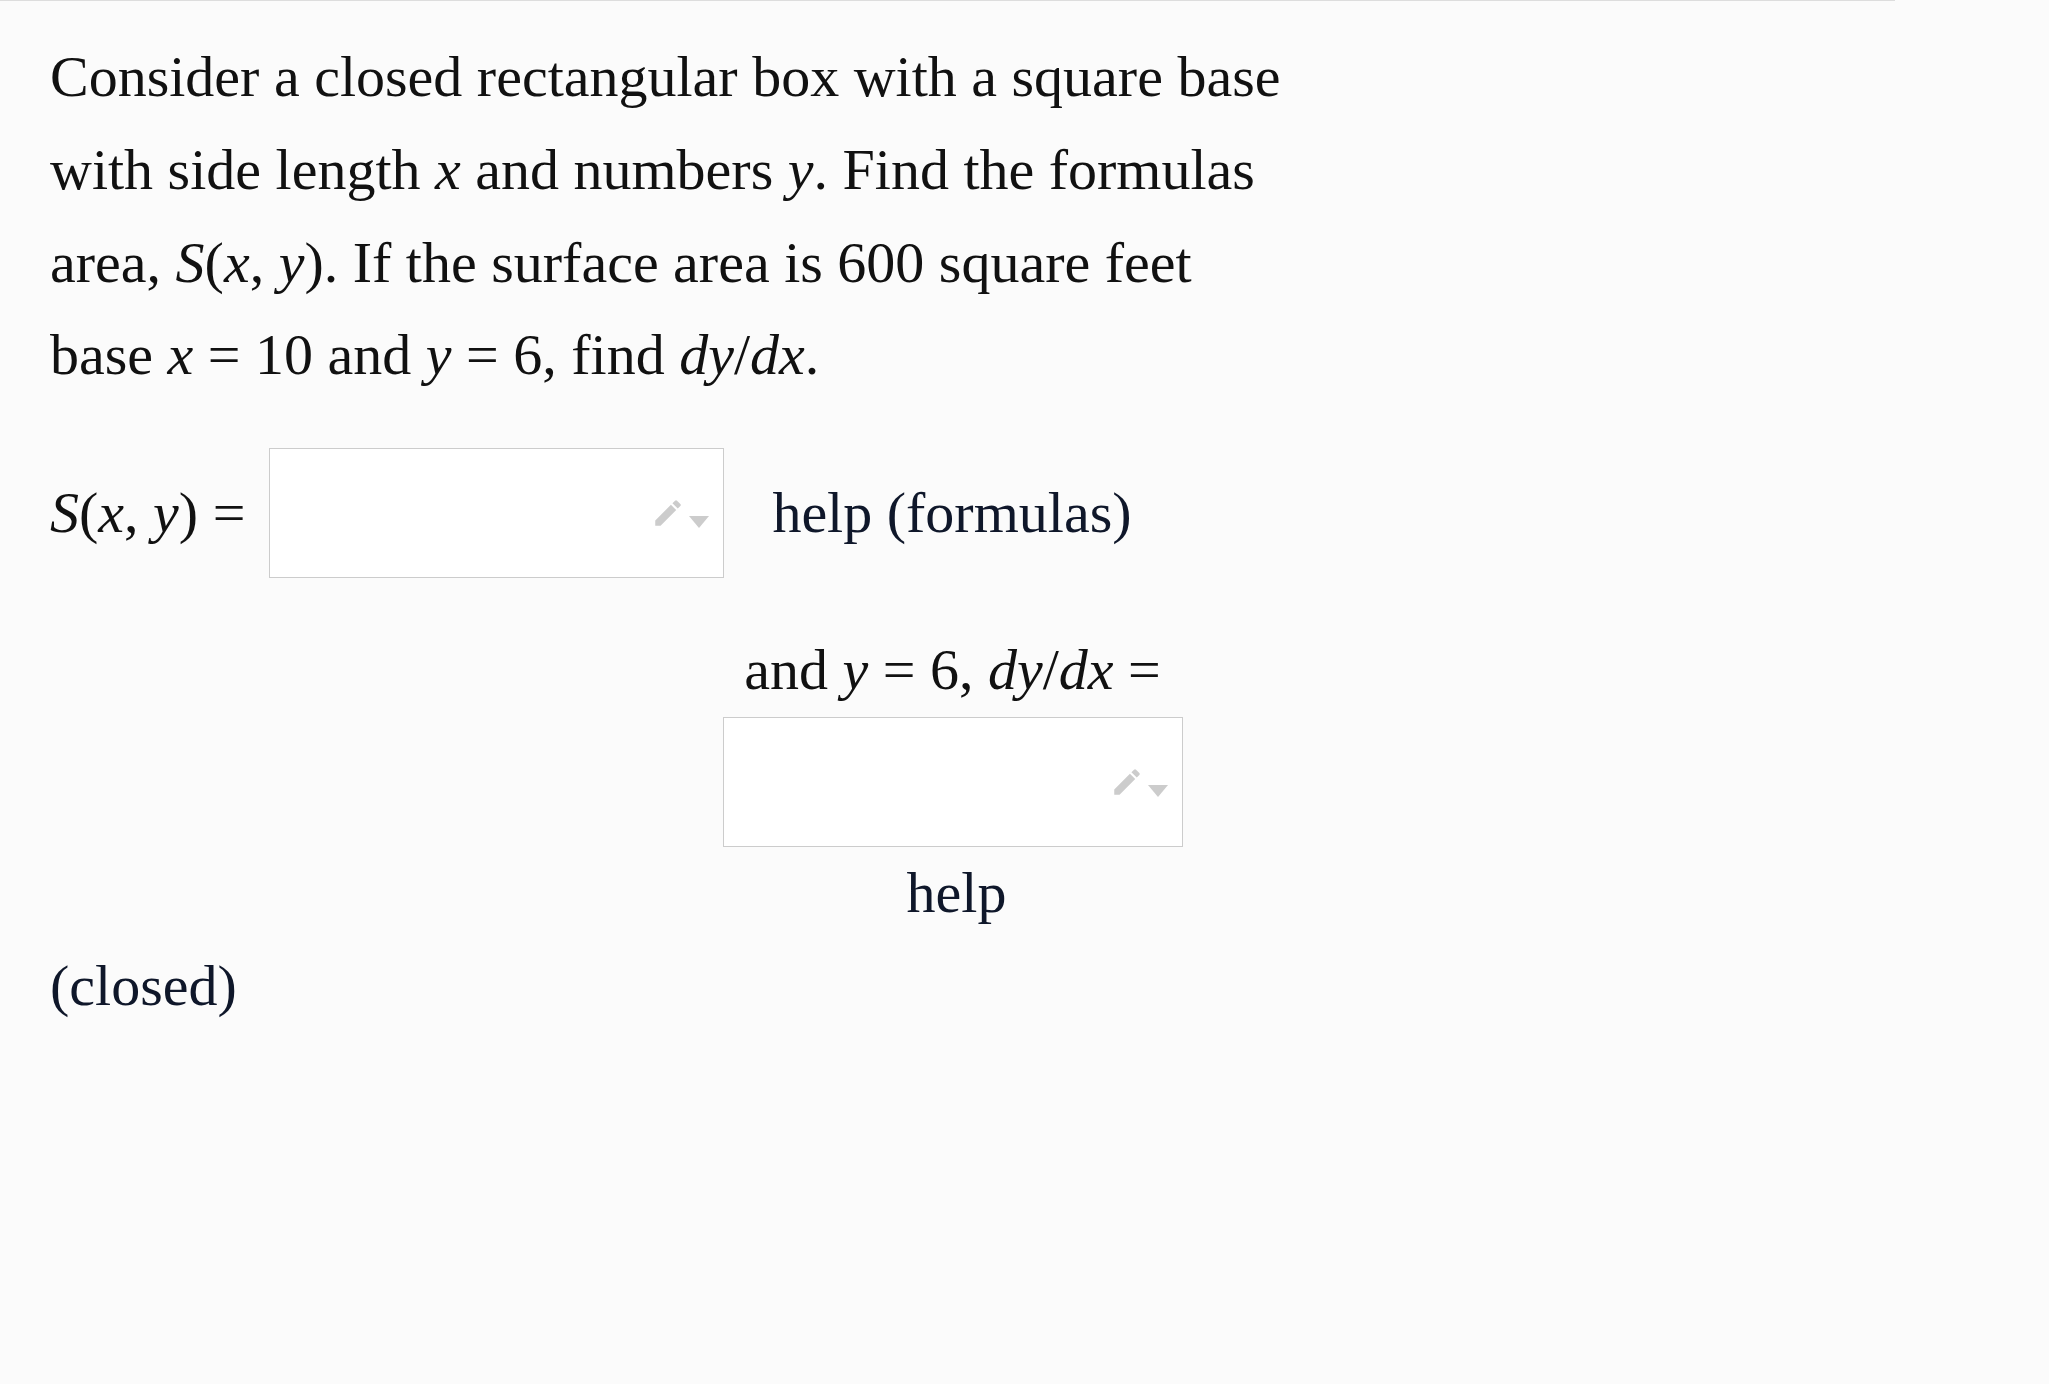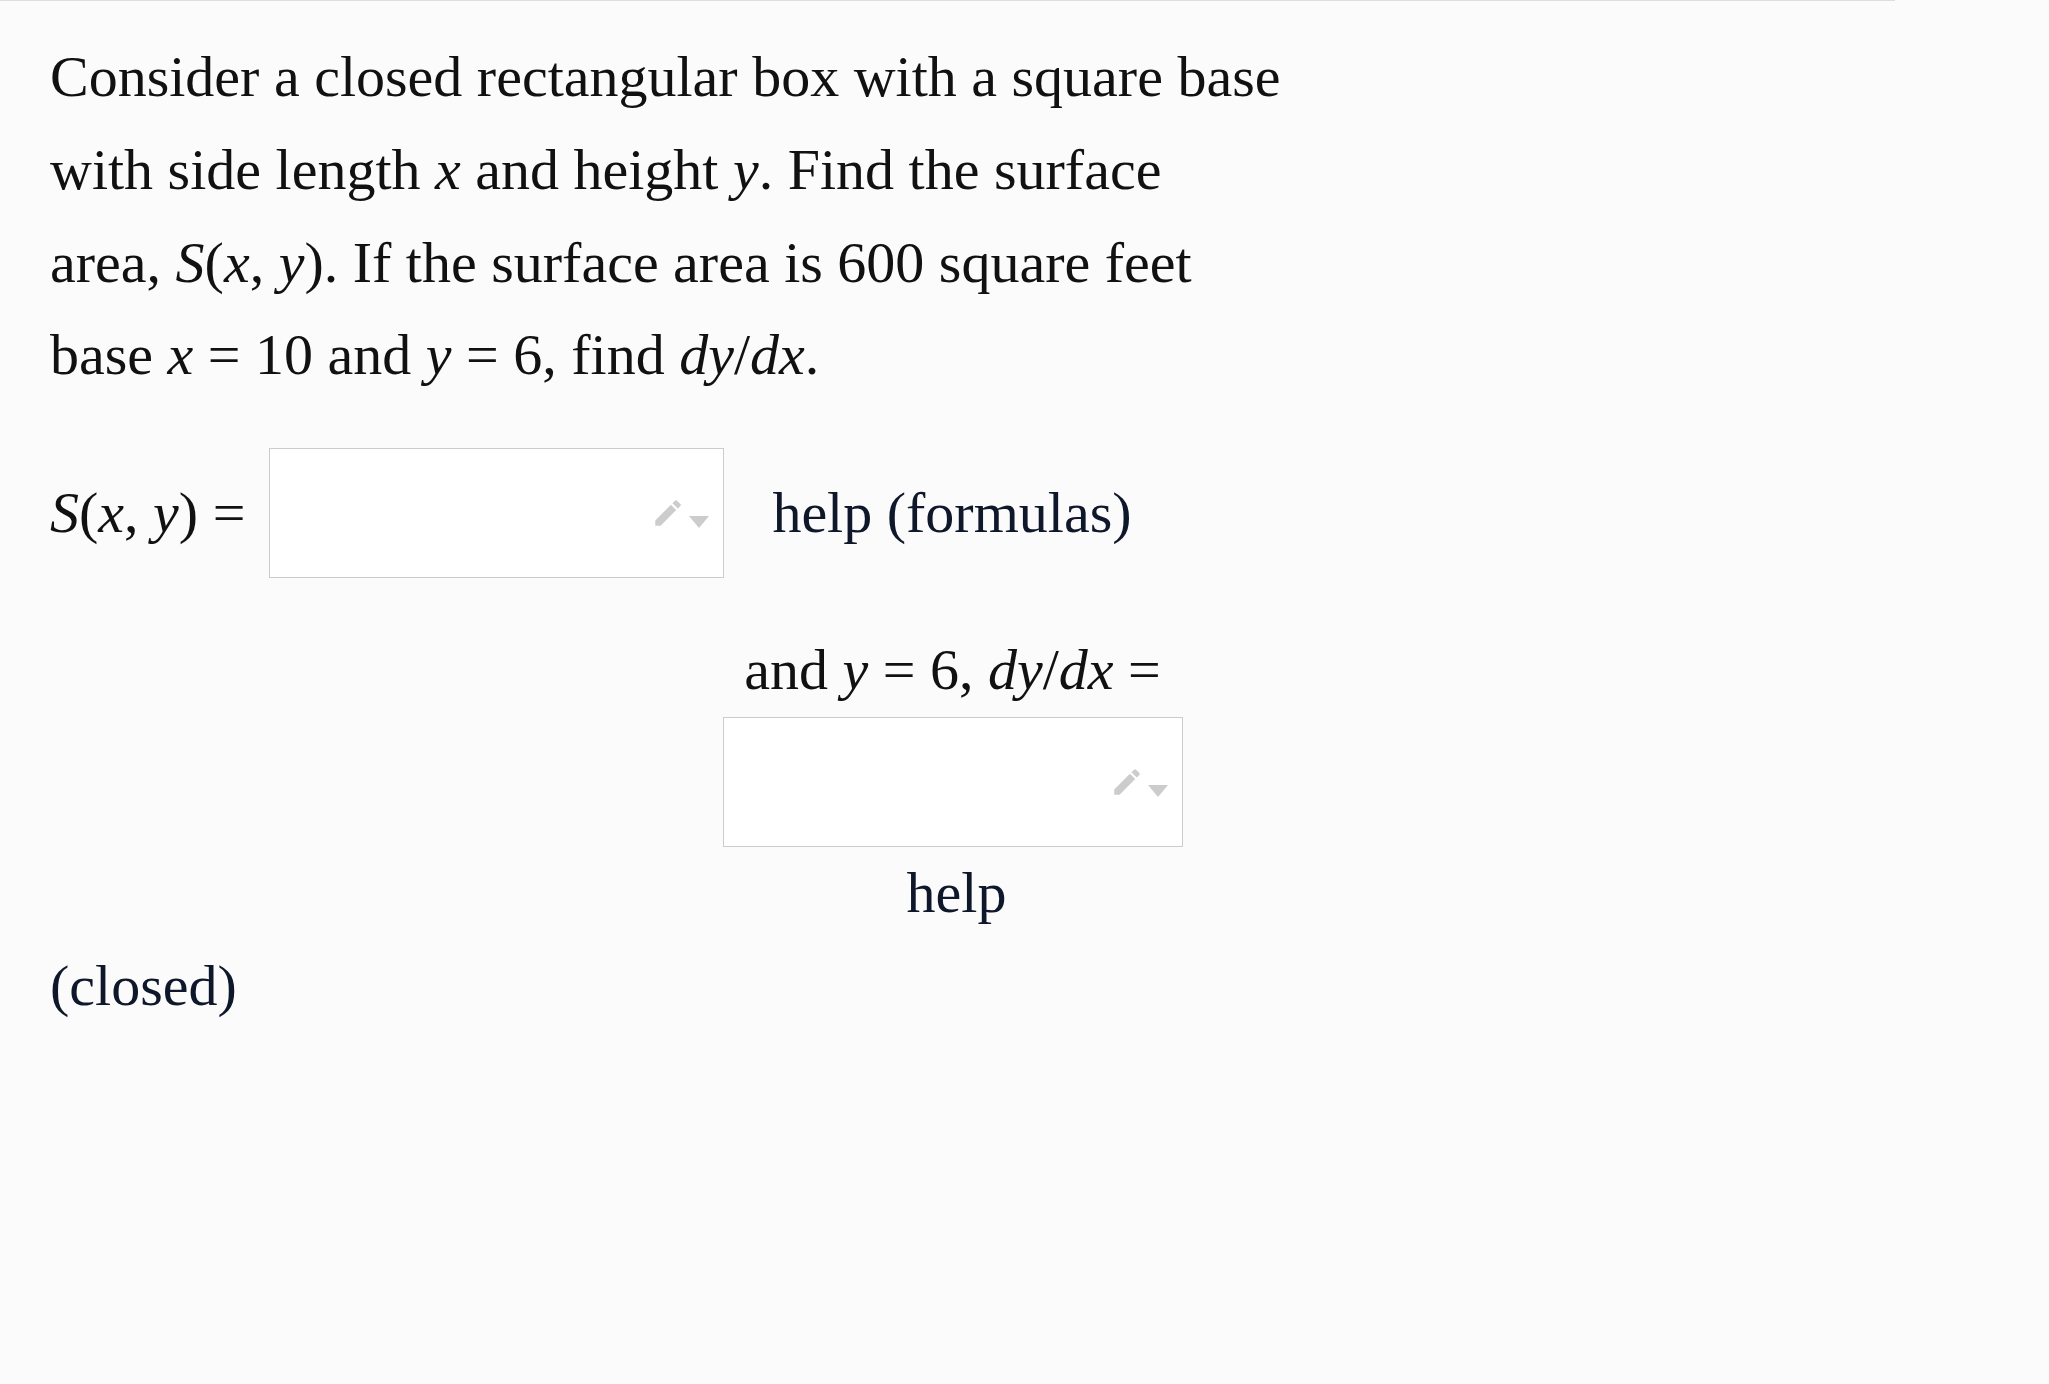--- a/index.html
+++ b/index.html
@@ -107,21 +107,21 @@
   }
   .nowrap { white-space: nowrap; }
 </style>
 </head>
 <body>
 
 <div class="container">
 
   <div class="para1">
     <span>Consider a closed rectangular box with a square base</span><br>
-    <span>with side length </span><span class="mathvar">x</span><span> and height </span><span class="mathvar">y</span><span>. Find the surface</span><br>
+    <span>with side length </span><span class="mathvar">x</span><span> and numbers </span><span class="mathvar">y</span><span>. Find the formulas</span><br>
     <span>area, </span><span class="fnname">S</span><span>(</span><span class="mathvar">x</span><span>,</span><span class="mathvar"> y</span><span>)</span><span>. If the surface area is 600 square feet</span><br>
     <span>base </span><span class="mathvar">x</span><span> = </span><span>10</span><span> and </span><span class="mathvar">y</span><span> = </span><span>6</span><span>, find </span><span class="mathvar">d</span><span class="mathvar">y</span><span>/</span><span class="mathvar">d</span><span class="mathvar">x</span><span>.</span>
   </div>
 
   <div class="para2" style="display:flex;align-items:center;flex-wrap:wrap;">
     <span class="nowrap">
       <span class="fnname">S</span><span>(</span><span class="mathvar">x</span><span>,</span><span class="mathvar"> y</span><span>)</span><span> = </span>
     </span>
     <span class="inputwrap small">
       <input type="text" value="" style="">

